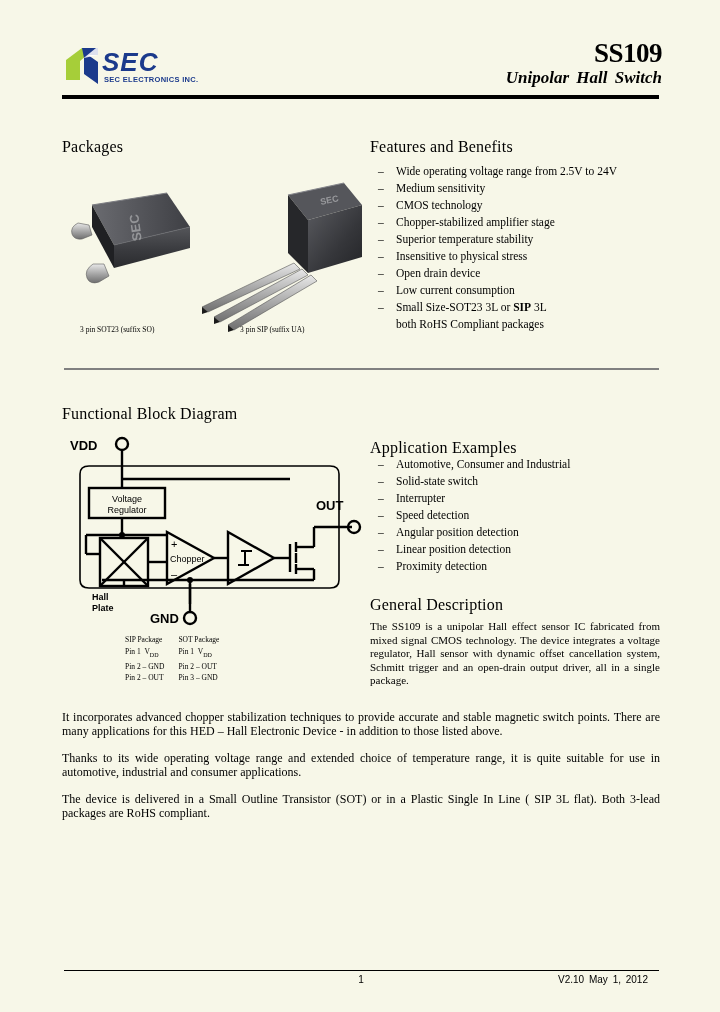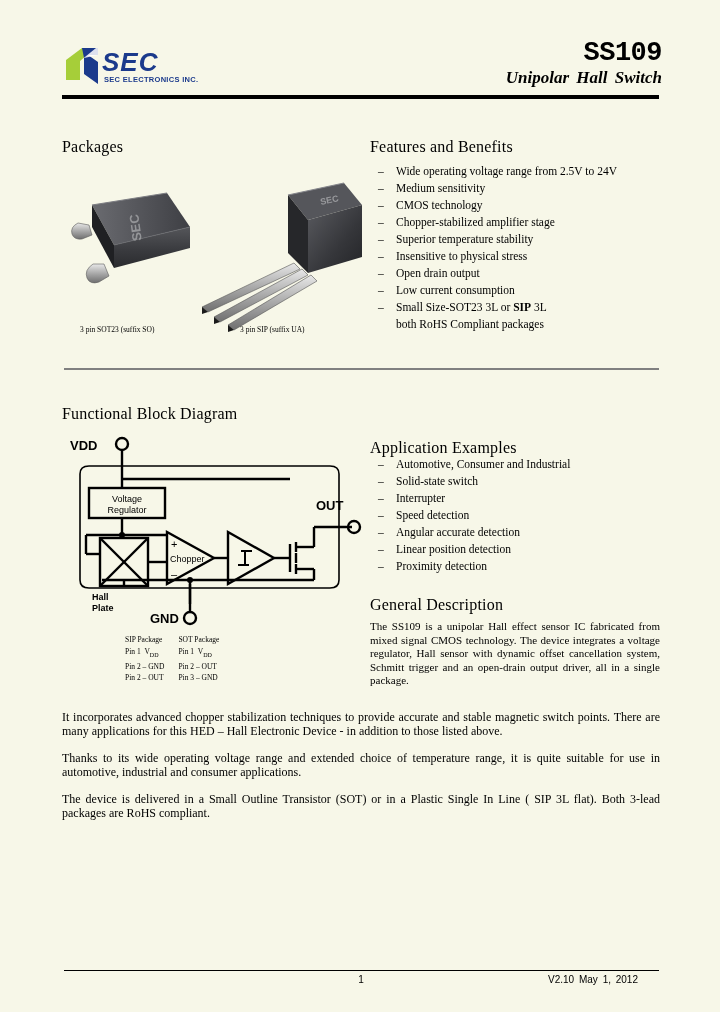--- a/index.html
+++ b/index.html
@@ -35,21 +35,21 @@
     width: 140px; height: 44px;
   }
   .logo svg { display: block; }
 
   .title-block {
     position: absolute;
     right: 0; top: 0;
     text-align: right;
   }
   .part-number {
-    font-family: Liberation Mono, monospace;
+    font-family: Liberation Serif, serif;
     font-weight: bold;
     font-size: 27px;
     letter-spacing: -0.5px;
     line-height: 30px;
   }
   .part-subtitle {
     font-family: "Liberation Serif", serif;
     font-weight: bold;
     font-style: italic;
     font-size: 17px;
@@ -194,21 +194,21 @@
     font-size: 10px;
     font-family: "Liberation Sans", sans-serif;
   }
   #footer-page {
     position: absolute;
     left: 0; right: 0;
     text-align: center;
   }
   #footer-version {
     position: absolute;
-    right: 22px; top: 0;
+    right: 12px; top: 0;
     word-spacing: 2px;
     text-align: center;
   }
 </style>
 </head>
 <body>
 
 <div class="page">
 
   <div class="header">
@@ -304,21 +304,21 @@
   </div>
 
   <div class="sec-head" id="features-heading">Features and Benefits</div>
   <ul class="dash-list" id="features-list">
     <li><span>Wide operating voltage range from 2.5V to 24V</span></li>
     <li><span>Medium sensitivity</span></li>
     <li><span>CMOS technology</span></li>
     <li><span>Chopper-stabilized amplifier stage</span></li>
     <li><span>Superior temperature stability</span></li>
     <li><span>Insensitive to physical stress</span></li>
-    <li><span>Open drain output</span></li>
+    <li><span>Open drain device</span></li>
     <li><span>Low current consumption</span></li>
     <li><span>Small Size-SOT23 3L or </span><span class="bold-inline">SIP</span><span> 3L</span><span class="cont">both RoHS Compliant packages</span></li>
   </ul>
 
   <div class="rule-thin" id="divider-mid"></div>
 
   <div class="sec-head" id="fbd-heading">Functional Block Diagram</div>
 
   <div class="fbd">
     <svg width="305" height="195" viewBox="0 0 305 195">
@@ -427,21 +427,21 @@
     </tbody>
       </table>
   </div>
 
   <div class="sec-head" id="apps-heading">Application Examples</div>
   <ul class="dash-list" id="apps-list">
     <li>Automotive, Consumer and Industrial</li>
     <li>Solid-state switch</li>
     <li>Interrupter</li>
     <li>Speed detection</li>
-    <li>Angular accurate detection</li>
+    <li>Angular position detection</li>
     <li>Linear position detection</li>
     <li>Proximity detection</li>
   </ul>
 
   <div class="sec-head" id="gd-heading">General Description</div>
   <div id="gd-body">The SS109 is a unipolar Hall effect sensor IC fabricated from mixed signal CMOS technology. The device integrates a voltage regulator, Hall sensor with dynamic offset cancellation system, Schmitt trigger and an open-drain output driver, all in a single package.</div>
 
   <div class="bottom-paras">
     <p>It incorporates advanced chopper stabilization techniques to provide accurate and stable magnetic switch points. There are many applications for this HED – Hall Electronic Device - in addition to those listed above.</p>
     <p>Thanks to its wide operating voltage range and extended choice of temperature range, it is quite suitable for use in automotive, industrial and consumer applications.</p>

